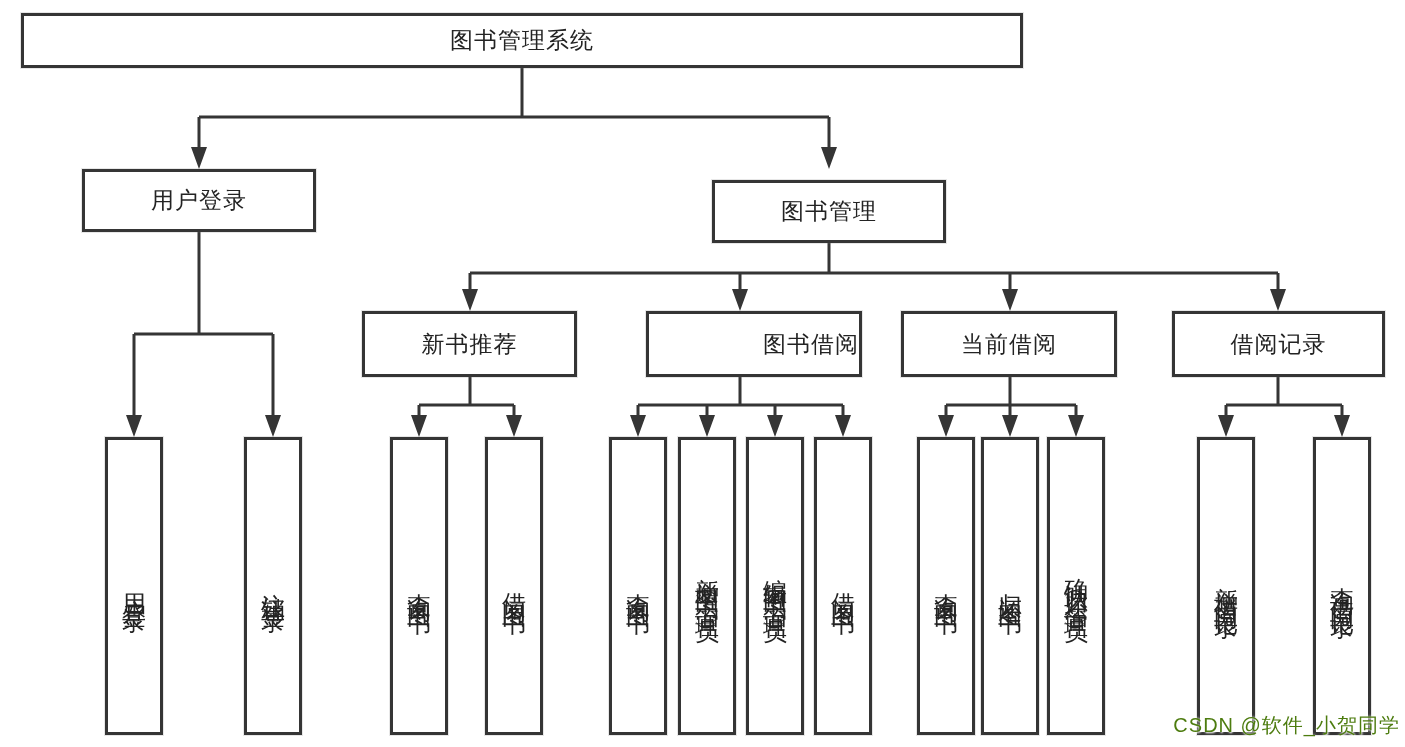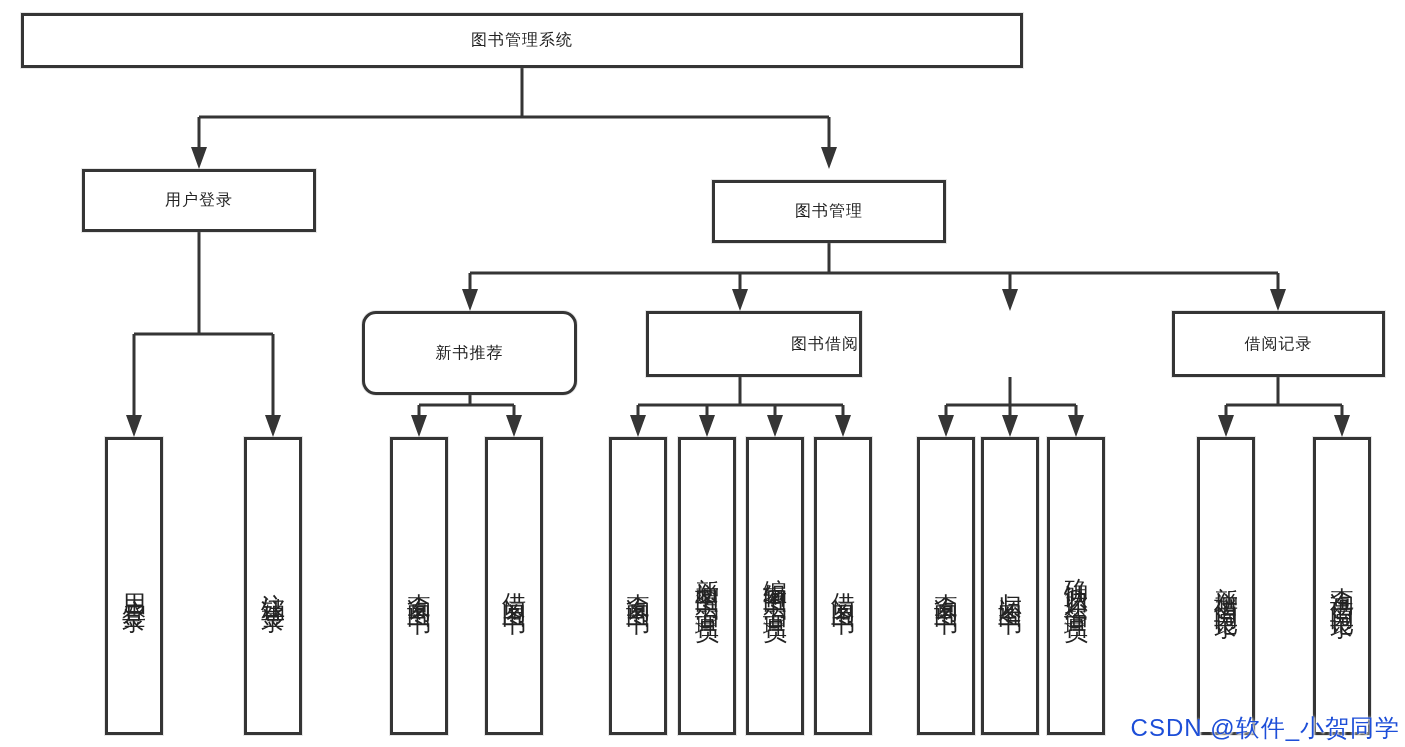--- a/index.html
+++ b/index.html
@@ -22,38 +22,38 @@
     box-sizing: border-box;
     border: 3px solid #353535;
     background: #ffffff;
     display: flex;
     align-items: center;
     justify-content: center;
     box-shadow: 0 0 0 1px rgba(120,120,120,0.18);
   }
   .box .label {
     color: #232323;
-    font-size: 16px;
+    font-size: 23px;
     letter-spacing: 1px;
     white-space: nowrap;
   }
   .box.v .label {
     writing-mode: vertical-rl;
     text-orientation: mixed;
     font-size: 24px;
     letter-spacing: 6px;
     white-space: normal;
     line-height: 1;
   }
   .watermark {
     position: absolute;
     right: 5px;
     top: 712px;
-    font-size: 24px;
-    color: #1d4ed8;
+    font-size: 20px;
+    color: #4d7c0f;
     letter-spacing: 1px;
     text-shadow: 0 0 3px #ffffff, 1px 1px 2px #ffffff;
     white-space: nowrap;
   }
 </style>
 </head>
 <body>
 
 <div class="canvas">
 
@@ -81,25 +81,28 @@
     <span class="label">图书管理系统</span>
   </div>
 
   <div class="box h" style="left:82px; top:169px; width:234px; height:63px;">
     <span class="label">用户登录</span>
   </div>
   <div class="box h" style="left:712px; top:169px; width:234px; height:63px;margin-top:11px;">
     <span class="label">图书管理</span>
   </div>
 
-  <div class="box h" style="left:362px; top:311px; width:215px; height:84px;border-radius:14px;">
+  <div class="box h" style="left:362px; top:311px; width:215px; height:66px;">
     <span class="label">新书推荐</span>
   </div>
   <div class="box h" style="left:646px; top:311px; width:216px; height:66px;justify-content:flex-end;">
     <span class="label">图书借阅</span>
+  </div>
+  <div class="box h" style="left:901px; top:311px; width:216px; height:66px;">
+    <span class="label">当前借阅</span>
   </div>
   <div class="box h" style="left:1172px; top:311px; width:213px; height:66px;text-align:right;">
     <span class="label">借阅记录</span>
   </div>
 
   <div class="box v" style="left:105px; top:437px; width:58px; height:298px;">
     <span class="label">用户登录</span>
   </div>
   <div class="box v" style="left:244px; top:437px; width:58px; height:298px;">
     <span class="label">注销登录</span>

